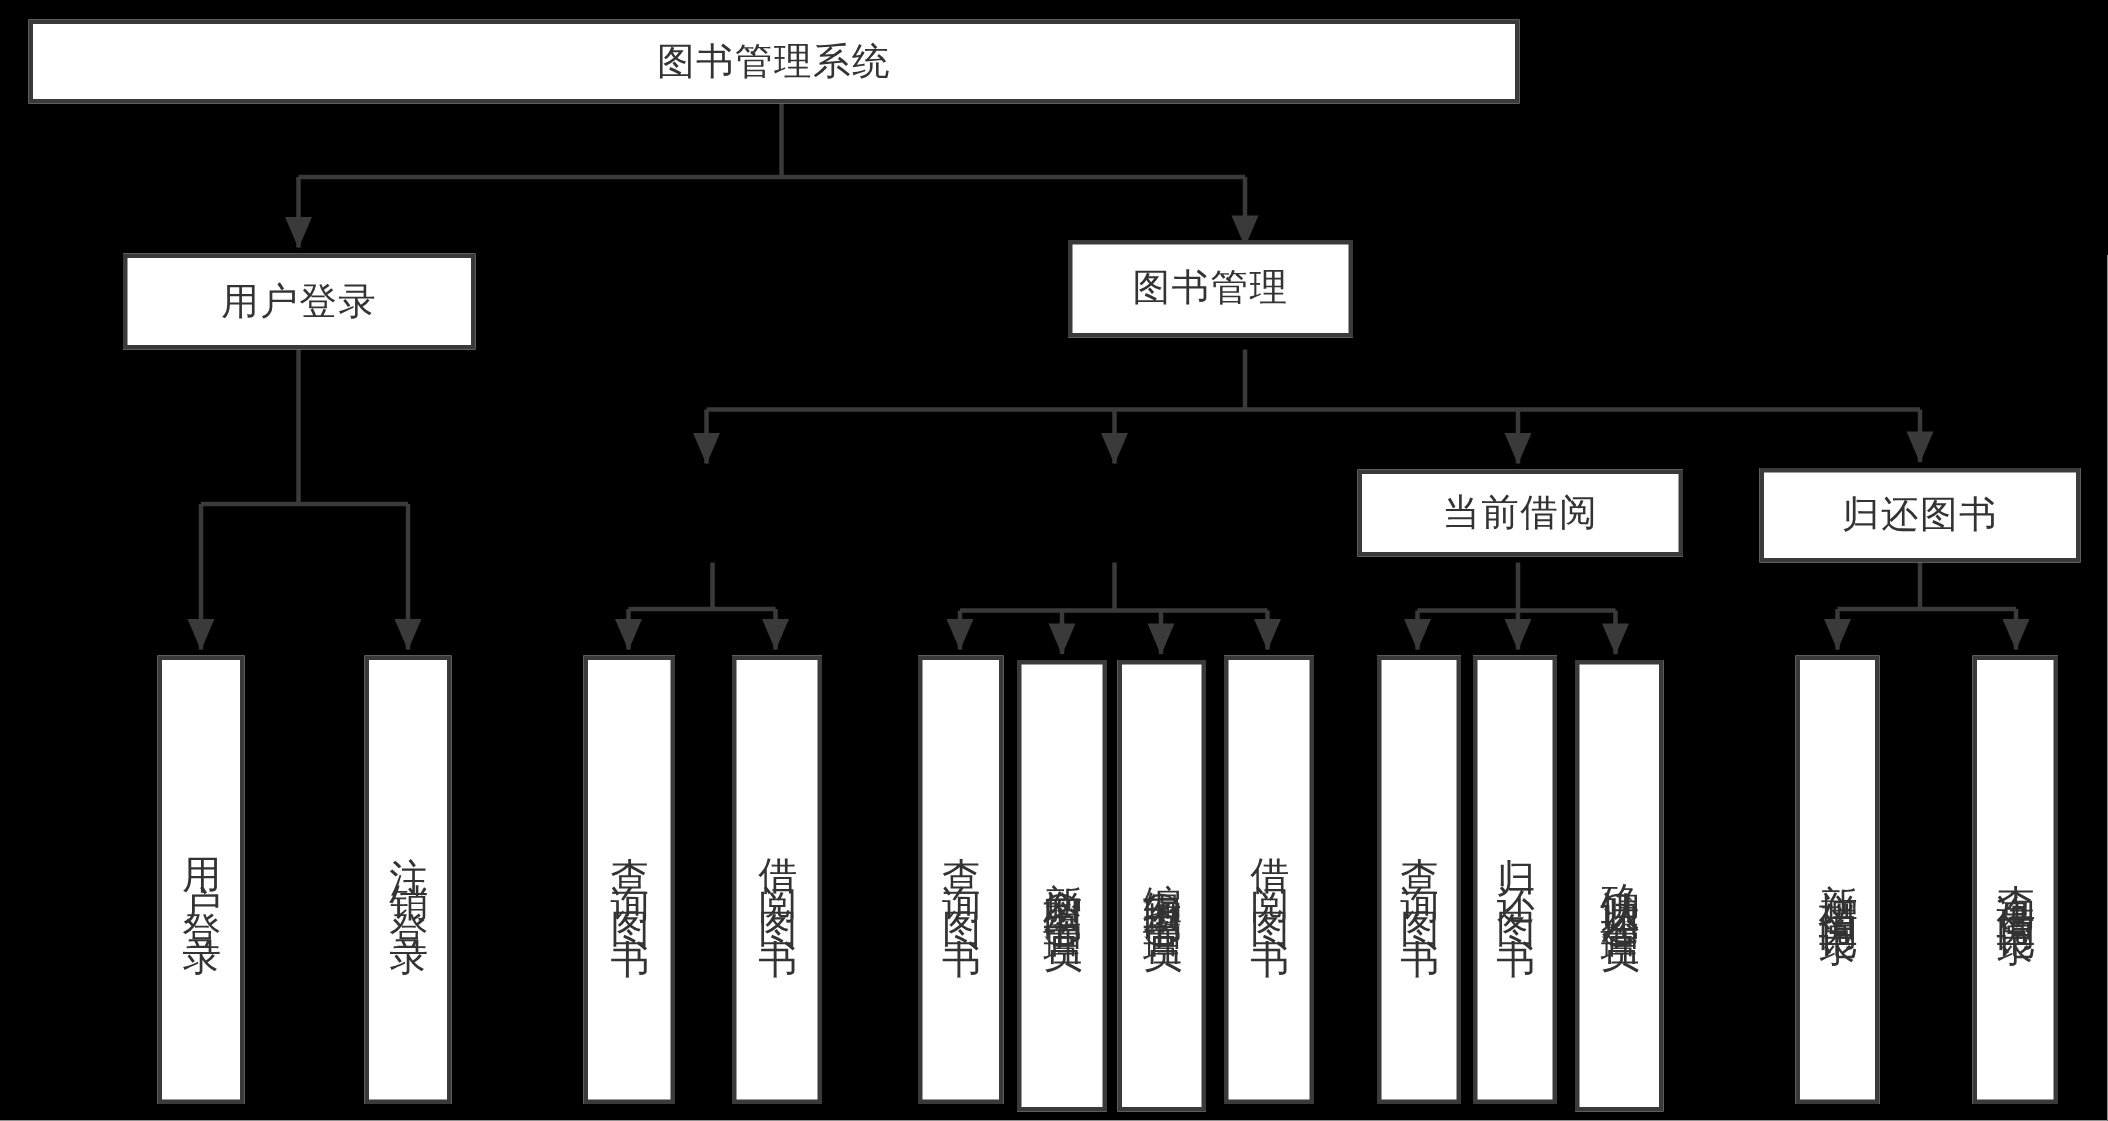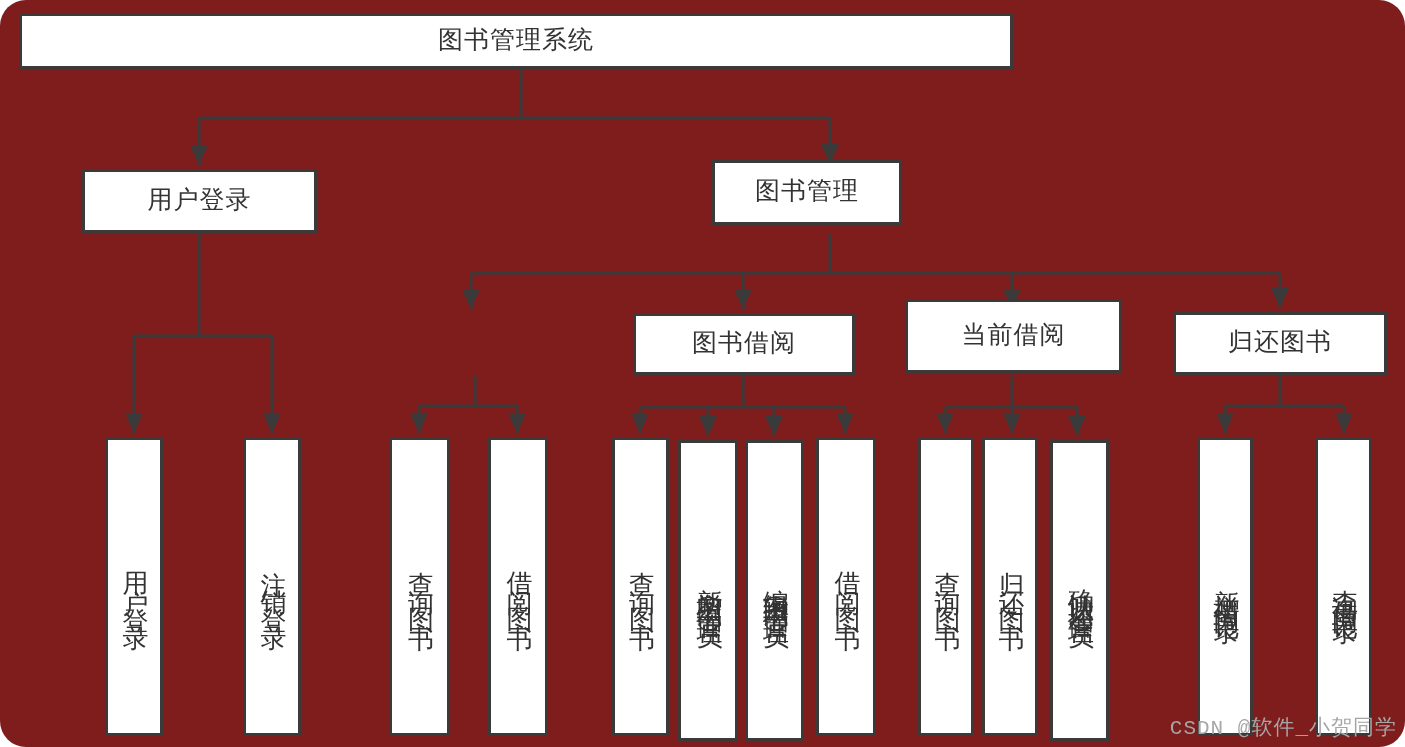--- a/index.html
+++ b/index.html
@@ -1,19 +1,18 @@
 <!DOCTYPE html>
 <html><head>
 <meta charset="utf-8">
 <style>
   html,body{margin:0;padding:0;background:#ffffff;}
   .stage{
-    position:relative;width:1405px;height:747px;background:#7f1d1d;overflow:hidden;
-    font-family:Liberation Mono, monospace;
-    border-radius:26px;
+    position:relative;width:1405px;height:747px;background:#000000;overflow:hidden;
+    font-family:Liberation Serif, serif;
   }
   svg.connectors{position:absolute;left:0;top:0;z-index:1;}
   .box{
     position:absolute;box-sizing:border-box;background:#ffffff;
     border:3px solid #3a3a3a;color:#333333;
     display:flex;align-items:center;justify-content:center;
     font-size:25px;letter-spacing:1px;z-index:2;line-height:1;
     white-space:nowrap;
   }
   .box.v{
@@ -68,36 +67,34 @@
       <line x1="1225" y1="406" x2="1225" y2="433" marker-end="url(#ah)"></line>
       <line x1="1344" y1="406" x2="1344" y2="433" marker-end="url(#ah)"></line>
     </g>
   </svg>
 
   <div class="box" style="left:19px;top:13px;width:994px;height:56px">图书管理系统</div>
 
   <div class="box" style="left:82px;top:169px;width:235px;height:64px">用户登录</div>
   <div class="box" style="left:712px;top:160px;width:190px;height:65px">图书管理</div>
 
-  <div class="box" style="left:633px;top:313px;width:222px;height:62px">图书借阅</div>
-  <div class="box" style="left:905px;top:299px;width:217px;height:74px">当前借阅</div>
+  <div class="box" style="left:905px;top:313px;width:217px;height:58px">当前借阅</div>
   <div class="box" style="left:1173px;top:312px;width:214px;height:63px">归还图书</div>
 
   <div class="box v" style="left:105px;top:437px;width:58px;height:299px">用户登录</div>
   <div class="box v" style="left:243px;top:437px;width:58px;height:299px">注销登录</div>
 
   <div class="box v" style="left:389px;top:437px;width:61px;height:299px">查询图书</div>
   <div class="box v" style="left:488px;top:437px;width:60px;height:299px">借阅图书</div>
 
   <div class="box v" style="left:612px;top:437px;width:57px;height:299px">查询图书</div>
   <div class="box v long" style="left:678px;top:440px;width:60px;height:301px">新增图书（管理员）</div>
   <div class="box v long" style="left:745px;top:440px;width:59px;height:301px">编辑图书（管理员）</div>
   <div class="box v" style="left:816px;top:437px;width:60px;height:299px">借阅图书</div>
 
   <div class="box v" style="left:918px;top:437px;width:56px;height:299px">查询图书</div>
   <div class="box v" style="left:982px;top:437px;width:56px;height:299px">归还图书</div>
   <div class="box v long" style="left:1050px;top:440px;width:59px;height:301px">确认归还（管理员）</div>
 
   <div class="box v med" style="left:1197px;top:437px;width:56px;height:299px">新增借阅记录</div>
   <div class="box v med" style="left:1315px;top:437px;width:57px;height:299px">查询借阅记录</div>
 
-  <div class="watermark">CSDN @软件_小贺同学</div>
 </div>
 
 </body></html>

